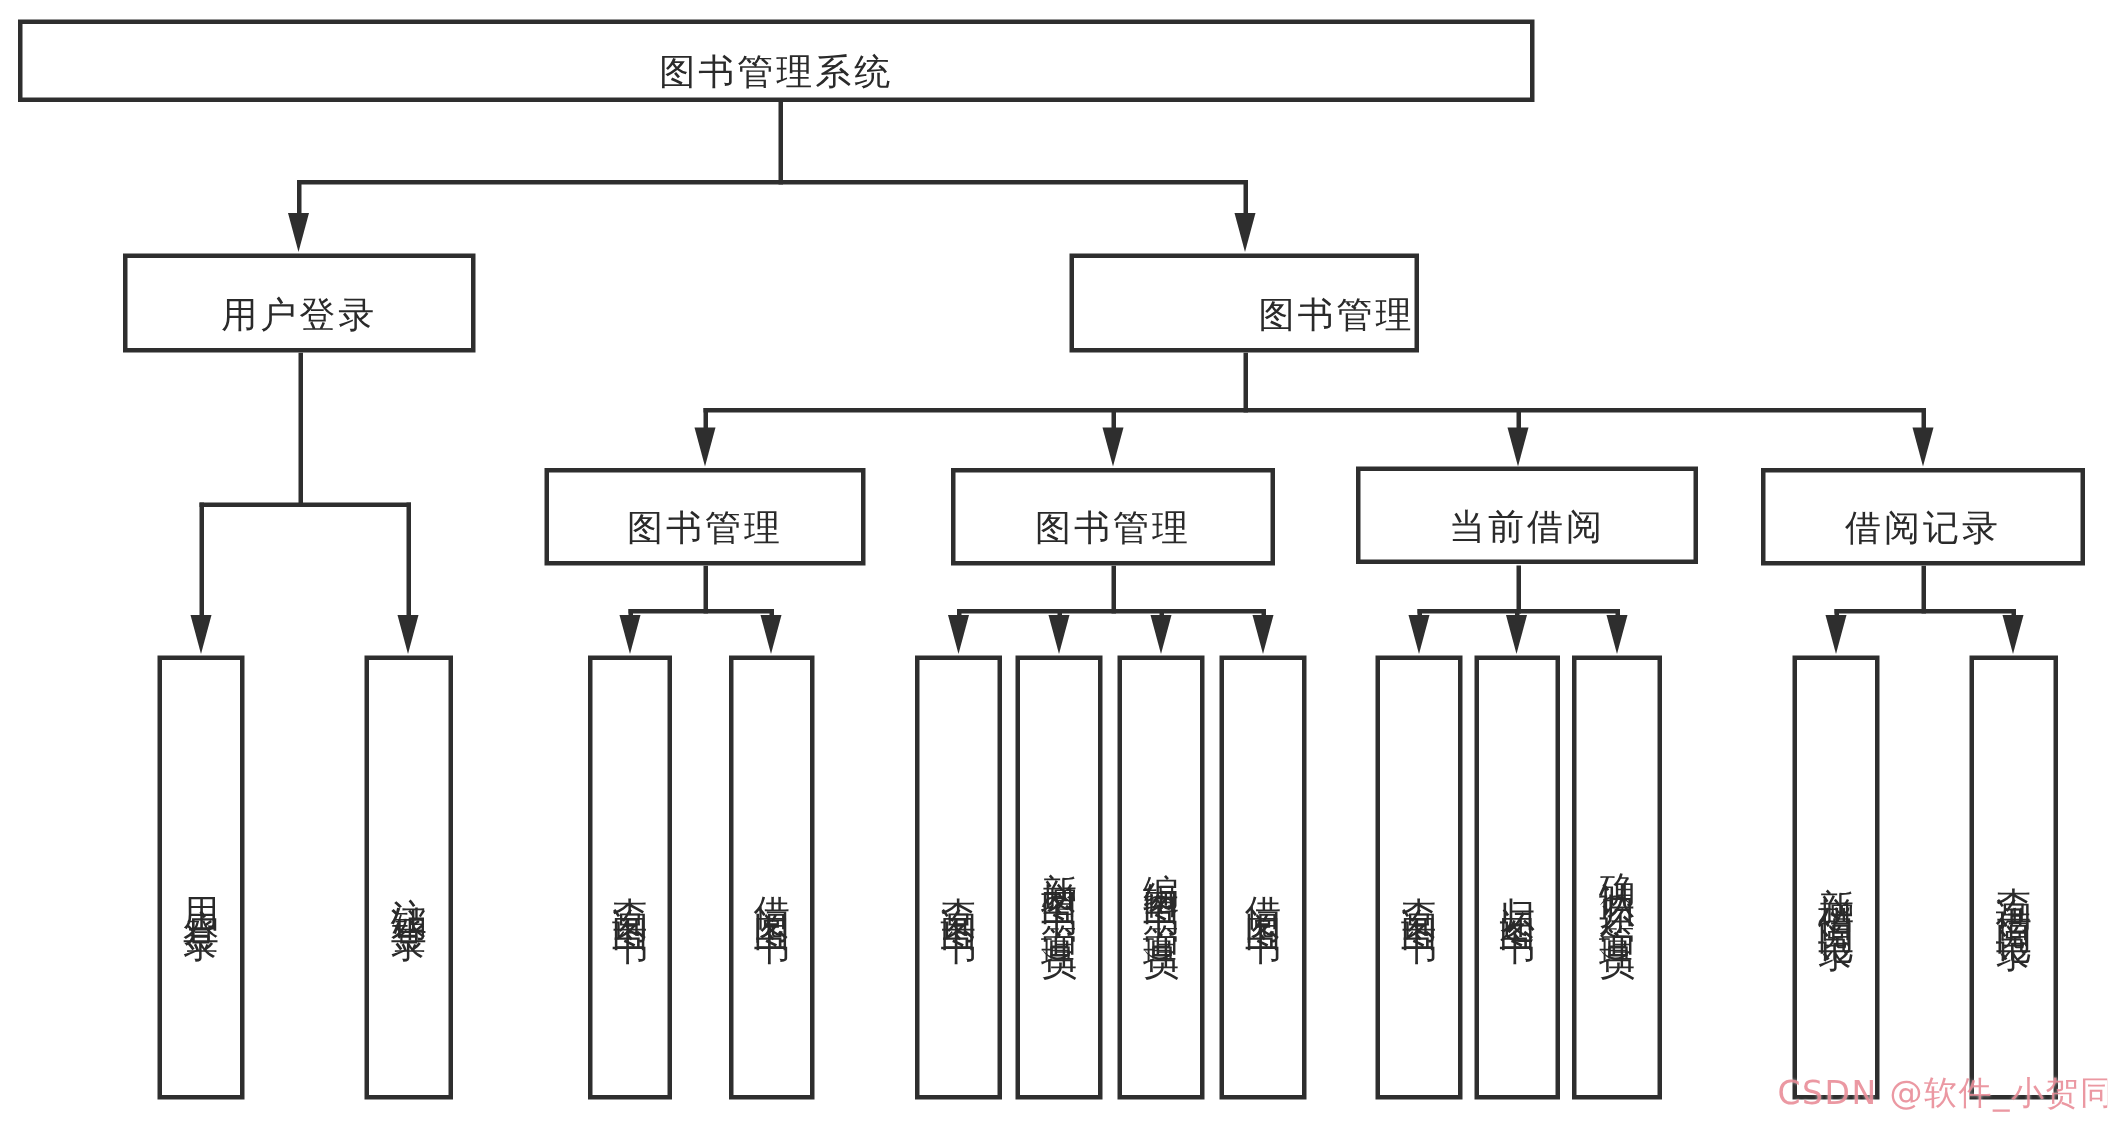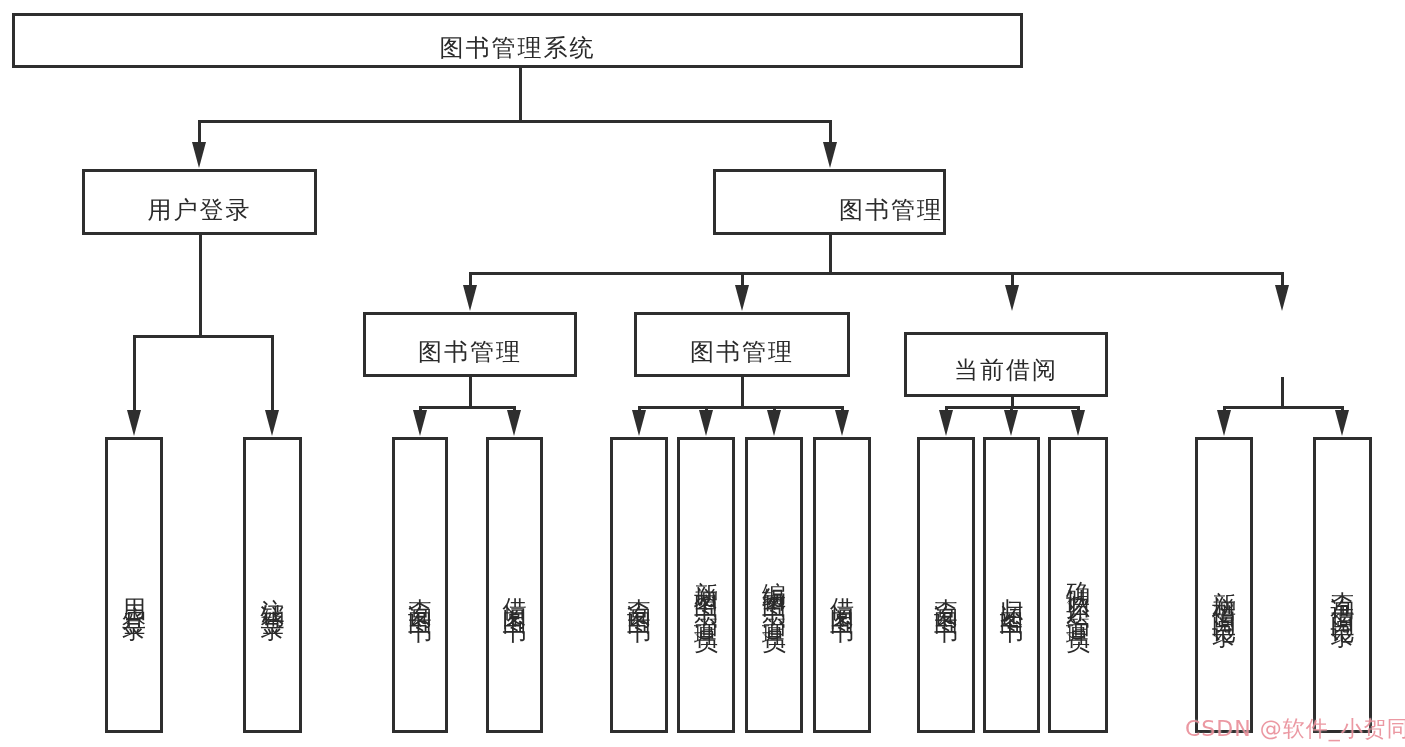--- a/index.html
+++ b/index.html
@@ -127,22 +127,25 @@
     </div>
     <div class="node horizontal" style="left: 713px; top: 169px; width: 233px; height: 66px; justify-content: flex-end;">
       <span class="label">图书管理</span>
     </div>
     <div class="node horizontal" style="left: 363px; top: 312px; width: 214px; height: 65px;">
       <span class="label">图书管理</span>
     </div>
     <div class="node horizontal" style="left: 634px; top: 312px; width: 216px; height: 65px;">
       <span class="label">图书管理</span>
     </div>
-    <div class="node horizontal" style="left: 904px; top: 332px; width: 204px; height: 65px; font-family: Liberation Mono, monospace;">
+    <div class="node horizontal" style="left: 904px; top: 311px; width: 228px; height: 65px;">
       <span class="label">当前借阅</span>
+    </div>
+    <div class="node horizontal" style="left: 1174px; top: 312px; width: 216px; height: 65px;">
+      <span class="label">借阅记录</span>
     </div>
     <div class="node vertical" style="left: 105px; top: 437px; width: 58px; height: 296px;">
       <span class="label">用户登录</span>
     </div>
     <div class="node vertical" style="left: 243px; top: 437px; width: 59px; height: 296px;">
       <span class="label">注销登录</span>
     </div>
     <div class="node vertical" style="left: 392px; top: 437px; width: 56px; height: 296px;">
       <span class="label">查询图书</span>
     </div>

